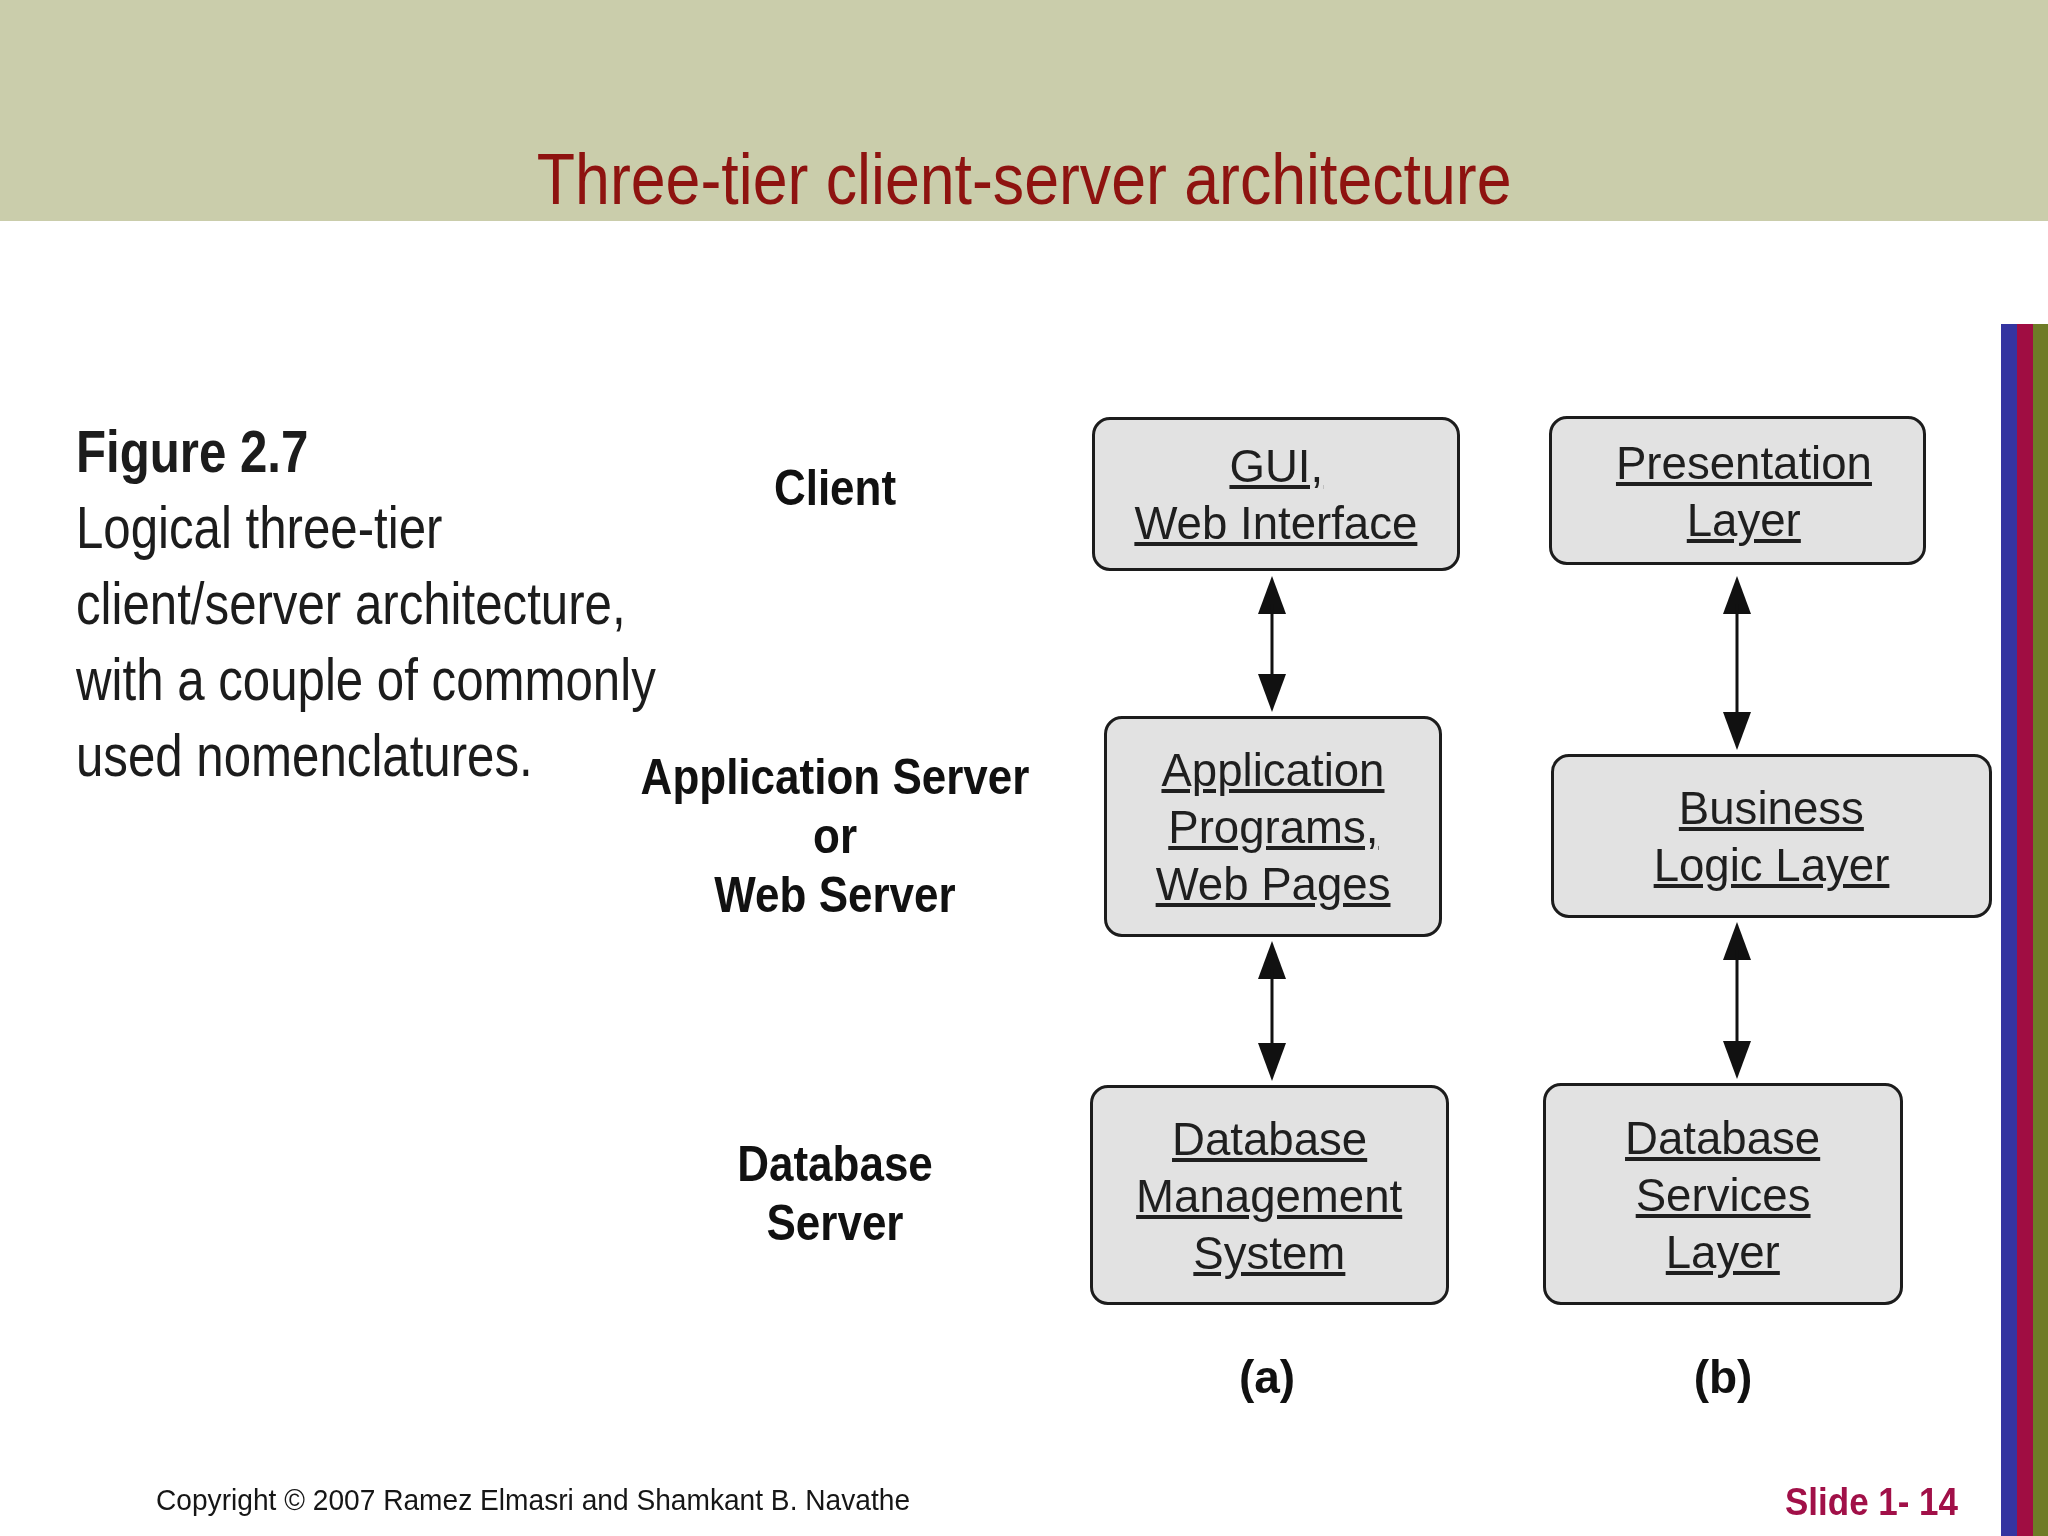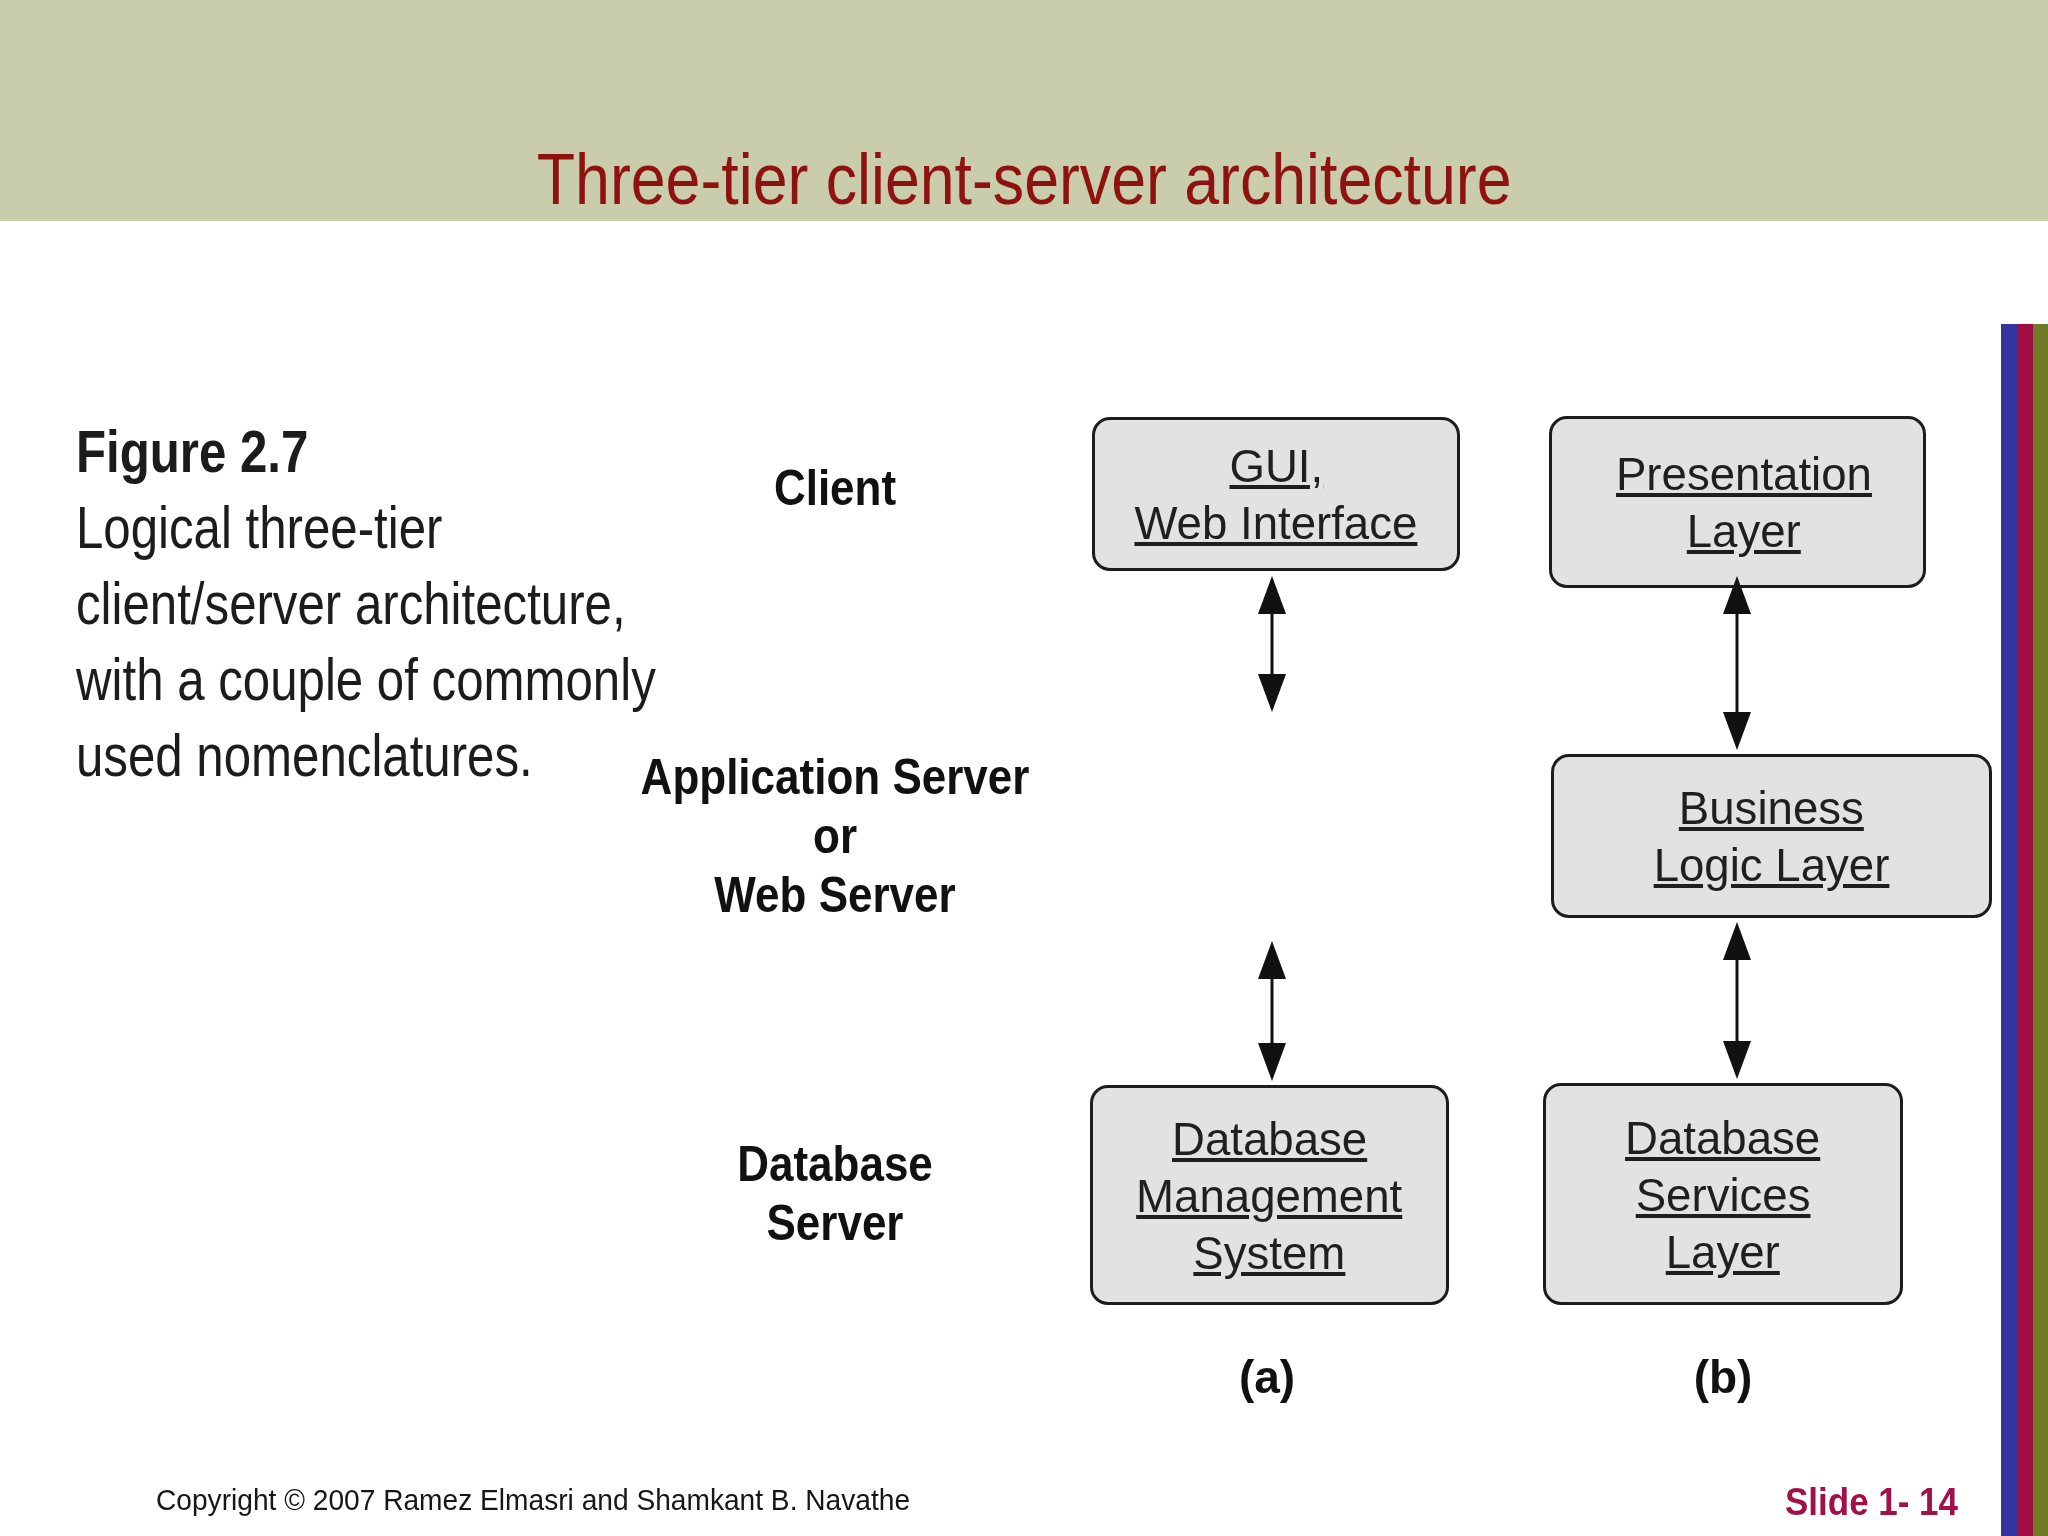--- a/index.html
+++ b/index.html
@@ -39,21 +39,21 @@
   .dbox{
     position:absolute;box-sizing:border-box;background:var(--box-fill);
     border:3px solid var(--box-border);border-radius:18px;
     display:flex;flex-direction:column;align-items:center;justify-content:center;
     font-size:47px;line-height:57px;text-align:center;color:#1f1f1f;text-decoration:underline;
   }
   .dbox .txt{transform:scaleX(0.97);transform-origin:50% 50%;white-space:nowrap;}
   .box-a1{left:1092px;top:417px;width:368px;height:154px;}
   .box-a2{left:1104px;top:716px;width:338px;height:221px;}
   .box-a3{left:1090px;top:1085px;width:359px;height:220px;}
-  .box-b1{left:1549px;top:416px;width:377px;height:172px;padding-left:12px;}
+  .box-b1{left:1549px;top:416px;width:377px;height:149px;padding-left:12px;}
   .box-b2{left:1551px;top:754px;width:441px;height:164px;}
   .box-b3{left:1543px;top:1083px;width:360px;height:222px;}
   
   .varrow{position:absolute;width:30px;}
   .varrow .shaft{position:absolute;left:50%;top:28px;bottom:28px;width:3px;
     transform:translateX(-50%);background:var(--arrow);}
   .varrow .head-up,.varrow .head-down{position:absolute;left:50%;transform:translateX(-50%);
     width:0;height:0;border-left:14px solid transparent;border-right:14px solid transparent;}
   .varrow .head-up{top:0;border-bottom:38px solid var(--arrow);}
   .varrow .head-down{bottom:0;border-top:38px solid var(--arrow);}
@@ -110,20 +110,25 @@
     <div class="txt">GUI,</div>
     <div class="txt">Web Interface</div>
   </div>
 
   <div class="varrow ar-a1">
     <div class="head-up"></div>
     <div class="shaft"></div>
     <div class="head-down"></div>
   </div>
 
+  <div class="dbox box-a2">
+    <div class="txt">Application</div>
+    <div class="txt">Programs,</div>
+    <div class="txt">Web Pages</div>
+  </div>
 
   <div class="varrow ar-a2">
     <div class="head-up"></div>
     <div class="shaft"></div>
     <div class="head-down"></div>
   </div>
 
   <div class="dbox box-a3">
     <div class="txt">Database</div>
     <div class="txt">Management</div>

